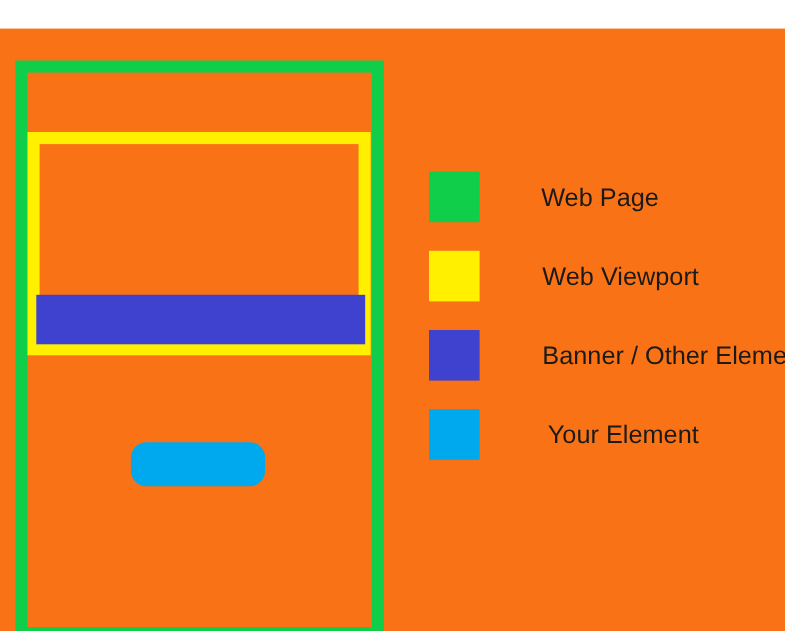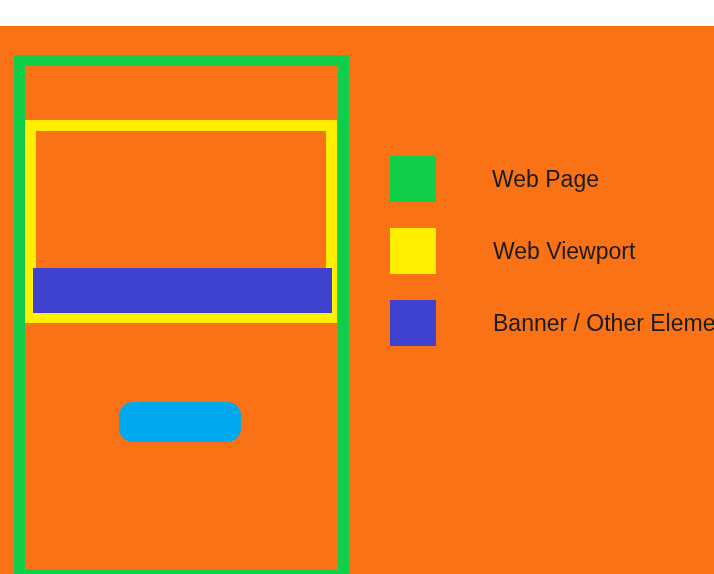--- a/index.html
+++ b/index.html
@@ -141,16 +141,20 @@
     <div class="legend-row legend-row-1">
       <span class="legend-swatch" style="background:#FFF000"></span>
       <span class="legend-label">Web Viewport</span>
     </div>
 
     <div class="legend-row legend-row-2">
       <span class="legend-swatch" style="background:#3F42CE"></span>
       <span class="legend-label">Banner / Other Element</span>
     </div>
 
+    <div class="legend-row legend-row-3">
+      <span class="legend-swatch" style="background:#00A9ED"></span>
+      <span class="legend-label">Your Element</span>
+    </div>
 
   </div>
 
 </div>
 
 </body></html>

